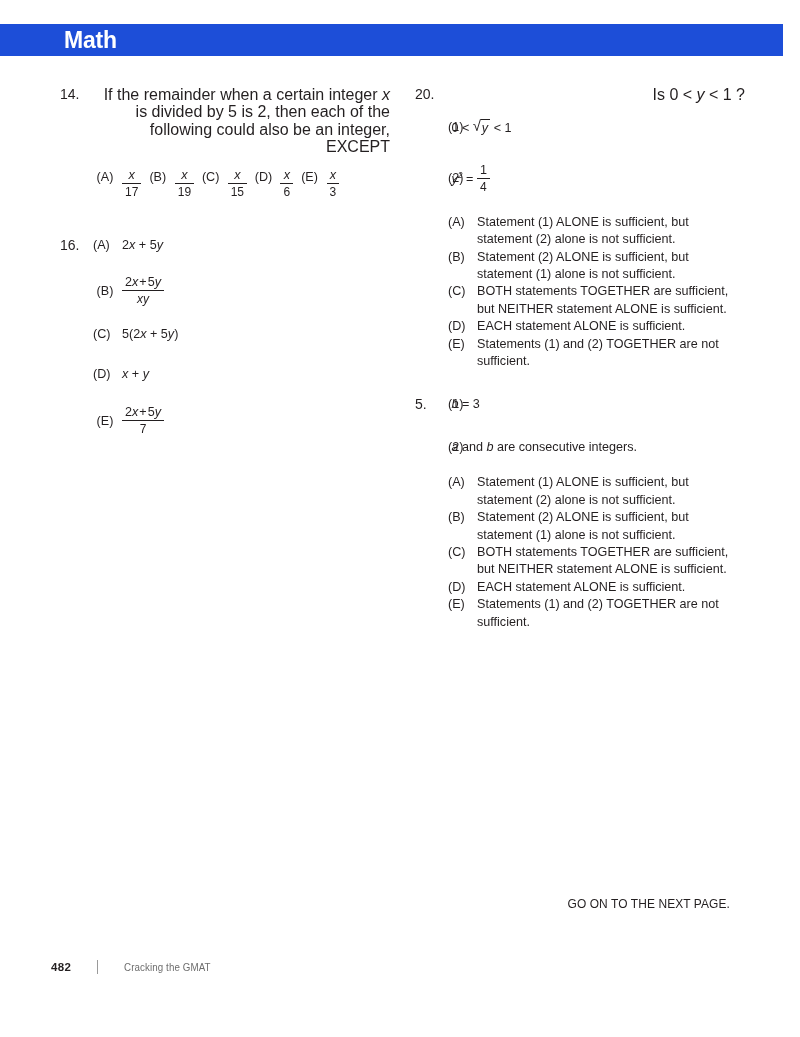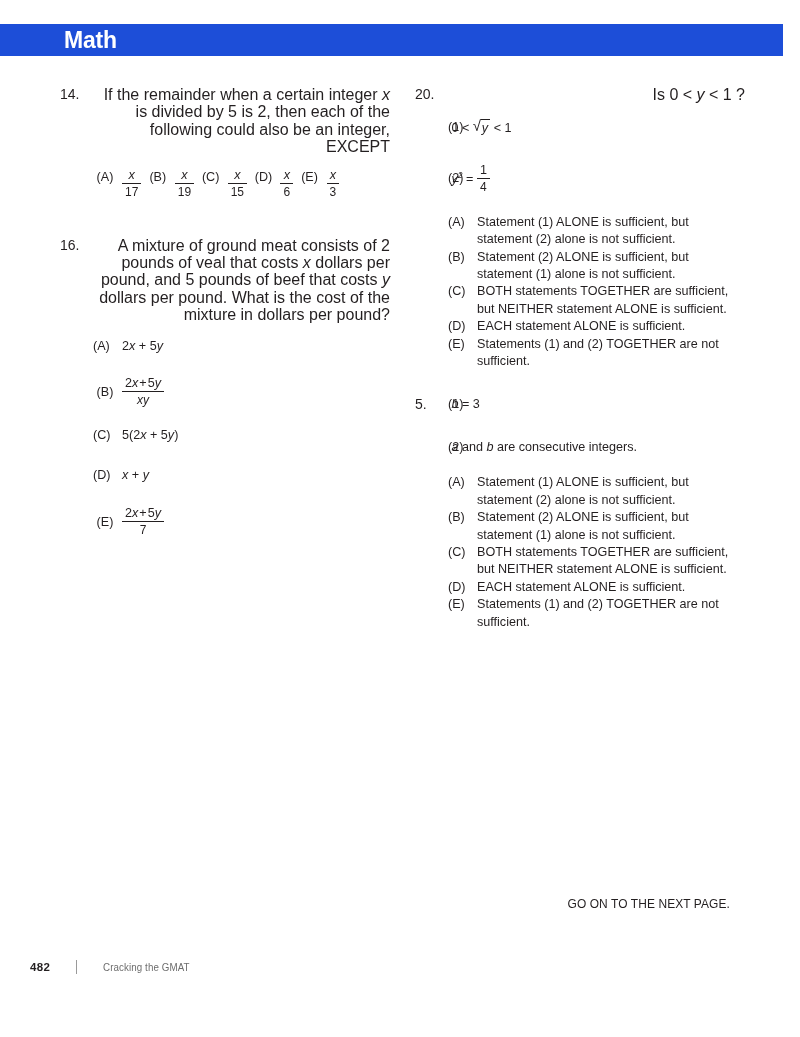--- a/index.html
+++ b/index.html
@@ -154,21 +154,21 @@
     width: 730px;
     text-align: right;
     font-size: 13px;
     letter-spacing: 0.1px;
     transform: scaleX(0.92);
     transform-origin: right center;
     color: #231f20;
   }
   .footer {
     position: absolute;
-    left: 30px;
+    left: 51px;
     top: 960px;
     display: flex;
     align-items: center;
     gap: 26px;
   }
   .folio {
     font-size: 11.5px;
     font-weight: bold;
     letter-spacing: 0.4px;
     color: #231f20;
@@ -248,21 +248,20 @@
             <span class="den">3</span>
           </span>
         </span>
       </div>
 
     </div>
   </div>
 
   <div class="question" style="margin-top:6px;">
     <div class="q-num">16.</div>
-    <div class="q-stem">A mixture of ground meat consists of 2 pounds of veal that costs <span class="mi">x</span> dollars per pound, and 5 pounds of beef that costs <span class="mi">y</span> dollars per pound. What is the cost of the mixture in dollars per pound?</div>
     <div class="choices spaced">
 
       <div class="choice">
         <span class="lbl">(A)</span>
         <span class="body">2<span class="mi">x</span> + 5<span class="mi">y</span></span>
       </div>
 
       <div class="choice frac">
         <span class="lbl" style="top:7px;">(B)</span>
         <span class="body">

